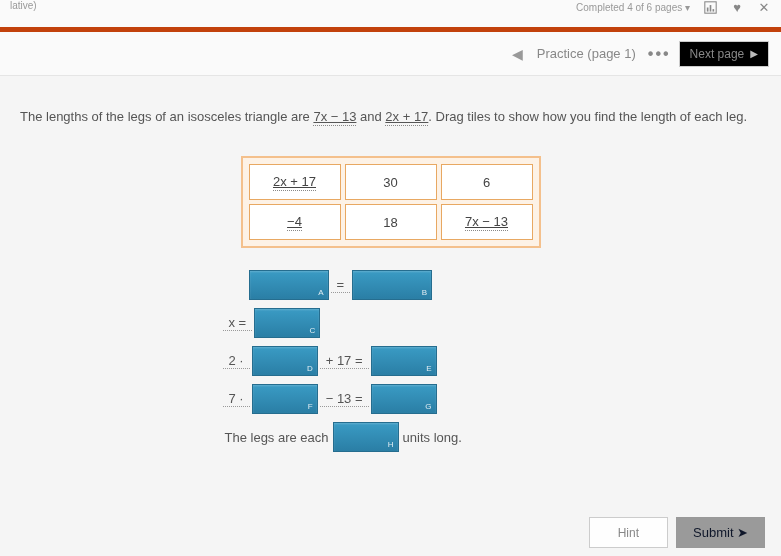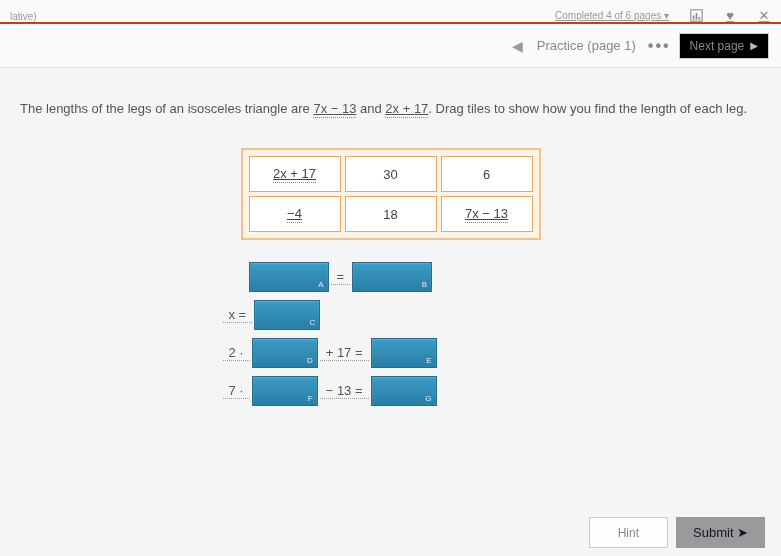--- a/index.html
+++ b/index.html
@@ -5,31 +5,31 @@
     * { margin: 0; padding: 0; box-sizing: border-box; }
     body {
       font-family: Arial, sans-serif;
       background: #f5f5f5;
       width: 781px;
       height: 556px;
       position: relative;
       overflow: hidden;
     }
     .top-bar {
-      height: 24px;
-      border-bottom: 2px solid #c2410c;
-      display: flex;
-      align-items: flex-end;
+      height: 32px;
+      border-bottom: 5px solid #c2410c;
+      display: flex;
+      align-items: flex-start;
       padding: 0 10px;
       font-size: 10px;
       color: #999;
       background: #fafafa;
     }
     .top-left { flex: 1; }
-    .top-right { display: flex; align-items: center; gap: 20px; text-decoration: underline; }
+    .top-right { display: flex; align-items: center; gap: 13px; }
     .top-icon { width: 14px; height: 14px; display: inline-flex; align-items: center; justify-content: center; font-size: 13px; color: #888; }
     .nav-bar {
       height: 44px;
       display: flex;
       align-items: center;
       justify-content: flex-end;
       padding: 0 12px;
       gap: 8px;
       border-bottom: 1px solid #e5e5e5;
       background: #fafafa;
@@ -225,20 +225,27 @@
       <span class="wtxt">7 ·</span>
       <div class="slot slot-m">
           <span class="slot-label">F</span>
         </div>
       <span class="wtxt">− 13 =</span>
       <div class="slot slot-m">
           <span class="slot-label">G</span>
         </div>
     </div>
 
+    <div class="work-row">
+      <span class="static-txt">The legs are each</span>
+      <div class="slot slot-m">
+          <span class="slot-label">H</span>
+        </div>
+      <span class="static-txt">units long.</span>
+    </div>
 
   </div>
 </div>
 
 <div class="footer-btns">
   <button class="hint-btn">Hint</button>
   <button class="submit-btn">Submit ➤</button>
 </div>
 
 </body></html>

